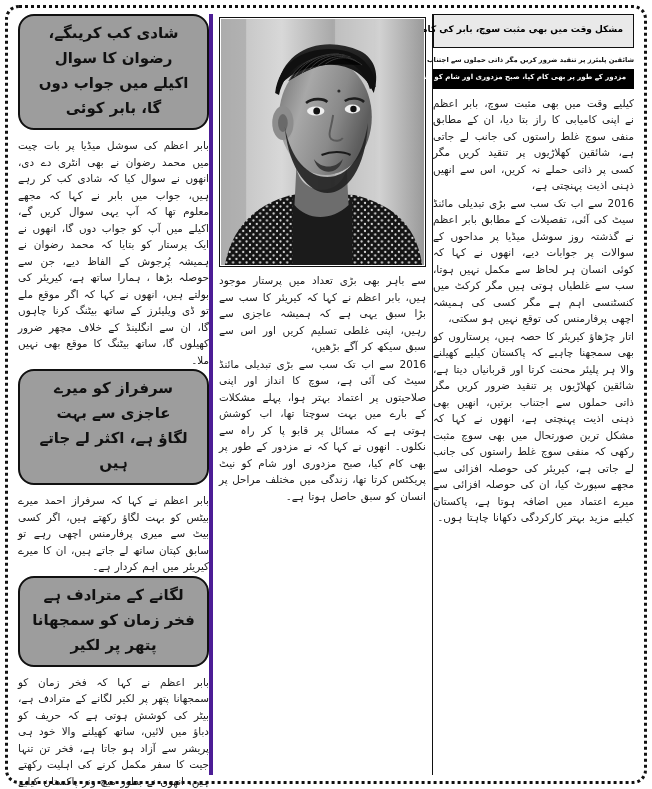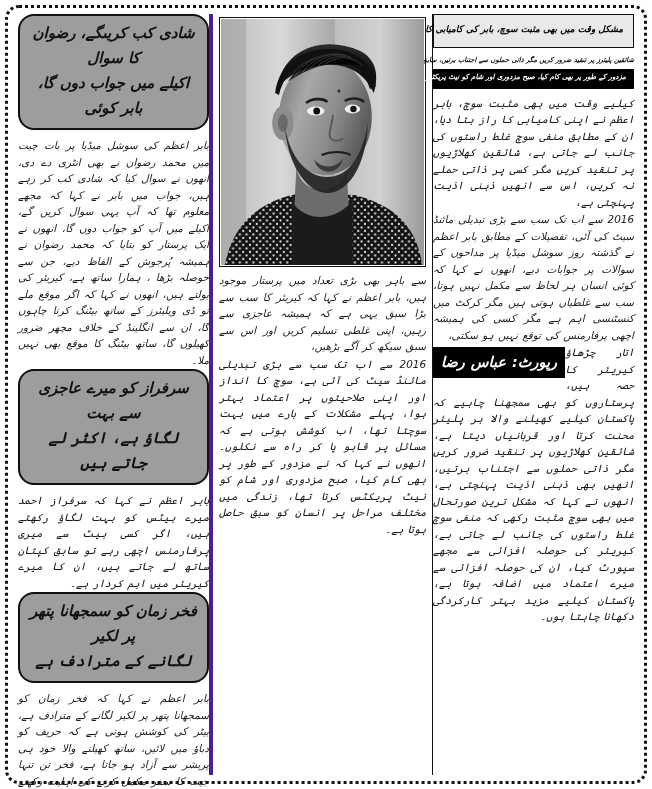--- a/index.html
+++ b/index.html
@@ -36,21 +36,20 @@
     left:16px;top:14px;
     width:620px;height:761px;
     display:flex;
     flex-direction:row-reverse;
     box-sizing:border-box;
   }
   .col{
     box-sizing:border-box;
     direction:rtl;
     text-align:justify;
-    font-style:italic;
   }
   .col-right{ width:203px; padding-right:2px;}
   .col-mid  { width:224px; border-right:1px solid #111; border-left:4px solid #4c1d95; padding:0 6px;}
   .col-left { width:193px; padding-left:2px;}
 
   
   .body-text{
     direction:rtl;
     text-align:justify;
     font-size:10.4px;
@@ -171,21 +170,20 @@
         <div class="hl" style="font-size: 9px; line-height: 11.7px;">مشکل وقت میں بھی مثبت سوچ، بابر کی کامیابی کا راز</div>
       </div>
 
       <div class="subhead" style="font-size: 6.7px; line-height: 8.71px;">شائقین پلیئرز پر تنقید ضرور کریں مگر ذاتی حملوں سے اجتناب برتیں، سابق کپتان</div>
 
       <div class="banner" style="font-size: 7px; line-height: 9.1px;">مزدور کے طور پر بھی کام کیا، صبح مزدوری اور شام کو نیٹ پریکٹس کرتا تھا</div>
 
       <div class="body-text">
         <p>کیلیے وقت میں بھی مثبت سوچ، بابر اعظم نے اپنی کامیابی کا راز بتا دیا، ان کے مطابق منفی سوچ غلط راستوں کی جانب لے جاتی ہے، شائقین کھلاڑیوں پر تنقید کریں مگر کسی پر ذاتی حملے نہ کریں، اس سے انھیں ذہنی اذیت پہنچتی ہے،</p>
         <p>2016 سے اب تک سب سے بڑی تبدیلی مائنڈ سیٹ کی آئی، تفصیلات کے مطابق بابر اعظم نے گذشتہ روز سوشل میڈیا پر مداحوں کے سوالات پر جوابات دیے، انھوں نے کہا کہ کوئی انسان ہر لحاظ سے مکمل نہیں ہوتا، سب سے غلطیاں ہوتی ہیں مگر کرکٹ میں کنسٹنسی اہم ہے مگر کسی کی ہمیشہ اچھی پرفارمنس کی توقع نہیں ہو سکتی،</p>
-        <div class="float-byline">رپورٹ: عباس رضا</div>
         <p>اتار چڑھاؤ کیریئر کا حصہ ہیں، پرستاروں کو بھی سمجھنا چاہیے کہ پاکستان کیلیے کھیلنے والا ہر پلیئر محنت کرتا اور قربانیاں دیتا ہے، شائقین کھلاڑیوں پر تنقید ضرور کریں مگر ذاتی حملوں سے اجتناب برتیں، انھیں بھی ذہنی اذیت پہنچتی ہے، انھوں نے کہا کہ مشکل ترین صورتحال میں بھی سوچ مثبت رکھی کہ منفی سوچ غلط راستوں کی جانب لے جاتی ہے، کیریئر کی حوصلہ افزائی سے مجھے سپورٹ کیا، ان کی حوصلہ افزائی سے میرے اعتماد میں اضافہ ہوتا ہے، پاکستان کیلیے مزید بہتر کارکردگی دکھانا چاہتا ہوں۔</p>
       </div>
     </div>
 
     <div class="col col-mid">
       <div class="mid-top-spacer"></div>
 
       <div class="photo-wrap">
         <div class="photo">
           <svg viewBox="0 0 210 246" preserveAspectRatio="none" width="100%" height="100%">
@@ -277,22 +275,22 @@
       <div class="quote-box">
         <div>سرفراز کو میرے عاجزی سے بہت</div>
         <div>لگاؤ ہے، اکثر لے جاتے ہیں</div>
       </div>
 
       <div class="body-text">
         <p>بابر اعظم نے کہا کہ سرفراز احمد میرے بیٹس کو بہت لگاؤ رکھتے ہیں، اگر کسی بیٹ سے میری پرفارمنس اچھی رہے تو سابق کپتان ساتھ لے جاتے ہیں، ان کا میرے کیریئر میں اہم کردار ہے۔</p>
       </div>
 
       <div class="quote-box">
+        <div>لگانے کے مترادف ہے</div>
         <div>فخر زمان کو سمجھانا پتھر پر لکیر</div>
-        <div>لگانے کے مترادف ہے</div>
       </div>
 
       <div class="body-text">
         <p>بابر اعظم نے کہا کہ فخر زمان کو سمجھانا پتھر پر لکیر لگانے کے مترادف ہے، بیٹر کی کوشش ہوتی ہے کہ حریف کو دباؤ میں لائیں، ساتھ کھیلنے والا خود ہی پریشر سے آزاد ہو جاتا ہے، فخر تن تنہا جیت کا سفر مکمل کرنے کی اہلیت رکھتے ہیں، انھوں نے بطور میچ ونر پاکستان کیلیے کئی بار پرفارم کیا۔</p>
       </div>
     </div>
 
   </div>
 </div>
 

